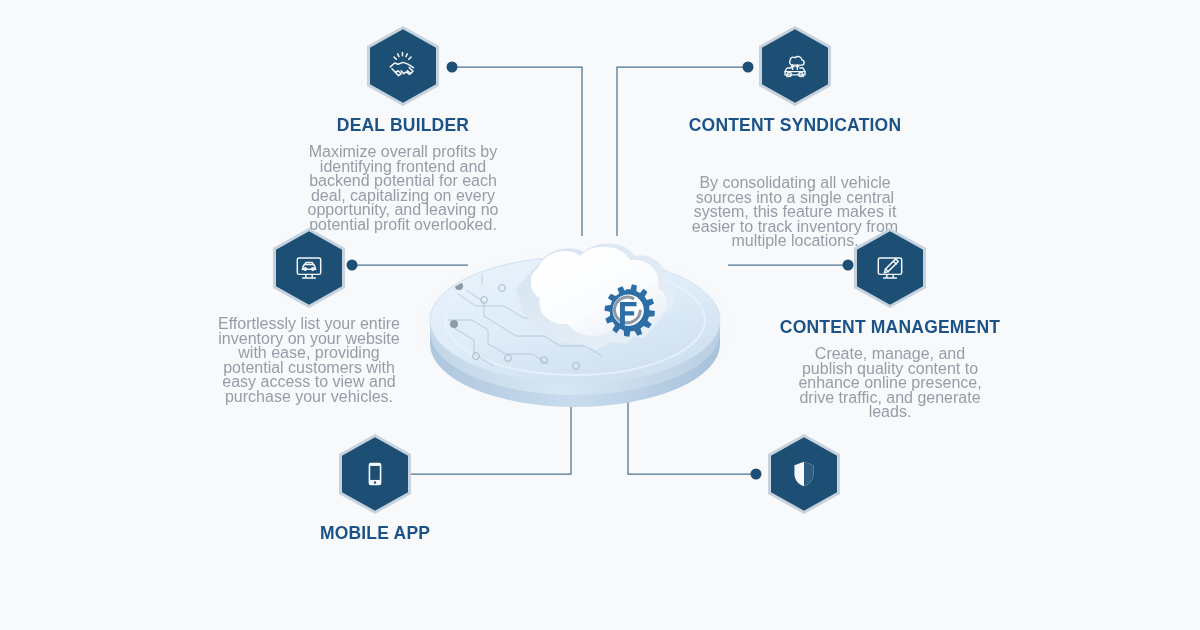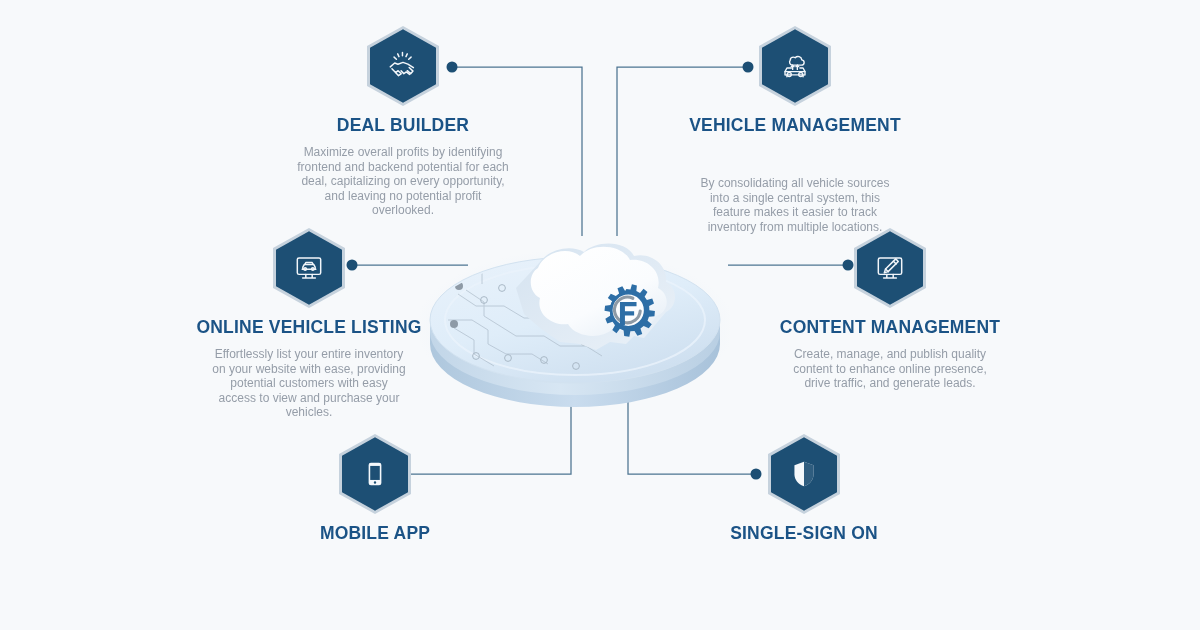--- a/index.html
+++ b/index.html
@@ -58,21 +58,21 @@
   .f-title {
     margin-top: 9px;
     font-size: 17.5px;
     font-weight: bold;
     letter-spacing: 0.2px;
     color: #1b5386;
     white-space: nowrap;
   }
   .f-desc {
     margin-top: 9px;
-    font-size: 12px;
+    font-size: 16px;
     line-height: 14.6px;
     color: #959da8;
     padding: 0 8px;
   }
 
   
   #feat-deal-builder      { left: 283px;  top: 26px; }
   #feat-vehicle-sync      { left: 675px;  top: 26px; }
   #feat-online-listing    { left: 189px;  top: 228px; }
   #feat-content-mgmt      { left: 770px;  top: 228px; text-align: center; }
@@ -236,40 +236,39 @@
           <path d="M6.6 24.4v-3.1l1.8-3.4h4.2"></path>
           <path d="M25.4 24.4v-3.1l-1.8-3.4h-3"></path>
           <path d="M6.6 21.3h18.8"></path>
           <circle cx="10.6" cy="24" r="1.9"></circle>
           <circle cx="21.4" cy="24" r="1.9"></circle>
           <path d="M13.8 19.2v-4M13.8 15.2l-1.3 1.4M13.8 15.2l1.3 1.4"></path>
           <path d="M18.2 19.2v-4M18.2 15.2l-1.3 1.4M18.2 15.2l1.3 1.4"></path>
         </svg>
       </div>
     </div>
-    <div class="f-title">VEHICLE MANAGEMENT</div>
+    <div class="f-title">CONTENT SYNDICATION</div>
     <div class="f-desc">By consolidating all vehicle sources into a single central system, this feature makes it easier to track inventory from multiple locations.</div>
   </div>
 
   <div class="feature" id="feat-online-listing">
     <div class="hexwrap">
       <div class="hex-outer"></div>
       <div class="hex-inner">
         <svg width="34" height="34" viewBox="0 0 32 32" fill="none" stroke="#f2f6fa" stroke-width="1.4" stroke-linecap="round" stroke-linejoin="round">
           <rect x="5" y="6.5" width="22" height="15.5" rx="1.6"></rect>
           <path d="M13 22v3.2M19 22v3.2M10 25.4h12"></path>
           <path d="M9.6 17.2h12.8"></path>
           <path d="M10.2 17.2v-2.1l1.4-2.4h8.8l1.4 2.4v2.1"></path>
           <circle cx="12.4" cy="17" r="1.2"></circle>
           <circle cx="19.6" cy="17" r="1.2"></circle>
           <path d="M12 12.7l1-1.8h6l1 1.8"></path>
         </svg>
       </div>
     </div>
-    <div class="f-title">ONLINE VEHICLE LISTING</div>
     <div class="f-desc">Effortlessly list your entire inventory on your website with ease, providing potential customers with easy access to view and purchase your vehicles.</div>
   </div>
 
   <div class="feature" id="feat-content-mgmt">
     <div class="hexwrap">
       <div class="hex-outer"></div>
       <div class="hex-inner">
         <svg width="34" height="34" viewBox="0 0 32 32" fill="none" stroke="#f2f6fa" stroke-width="1.4" stroke-linecap="round" stroke-linejoin="round">
           <path d="M5 8.2a1.6 1.6 0 0 1 1.6-1.6h18.8A1.6 1.6 0 0 1 27 8.2v12.2a1.6 1.6 0 0 1-1.6 1.6H6.6A1.6 1.6 0 0 1 5 20.4z"></path>
           <path d="M13 22v3.2M19 22v3.2M10 25.4h12"></path>
@@ -300,16 +299,15 @@
   <div class="feature" id="feat-sso">
     <div class="hexwrap">
       <div class="hex-outer"></div>
       <div class="hex-inner">
         <svg width="34" height="34" viewBox="0 0 32 32">
           <path d="M16 4.4l9 3.4v8.4c0 5.4-3.8 9.6-9 11.4-5.2-1.8-9-6-9-11.4V7.8z" fill="#f4f8fb"></path>
           <path d="M16 4.4l9 3.4v8.4c0 5.4-3.8 9.6-9 11.4z" fill="#1d4f74" opacity="0.92"></path>
         </svg>
       </div>
     </div>
-    <div class="f-title">SINGLE-SIGN ON</div>
   </div>
 
 </div>
 
 </body></html>

